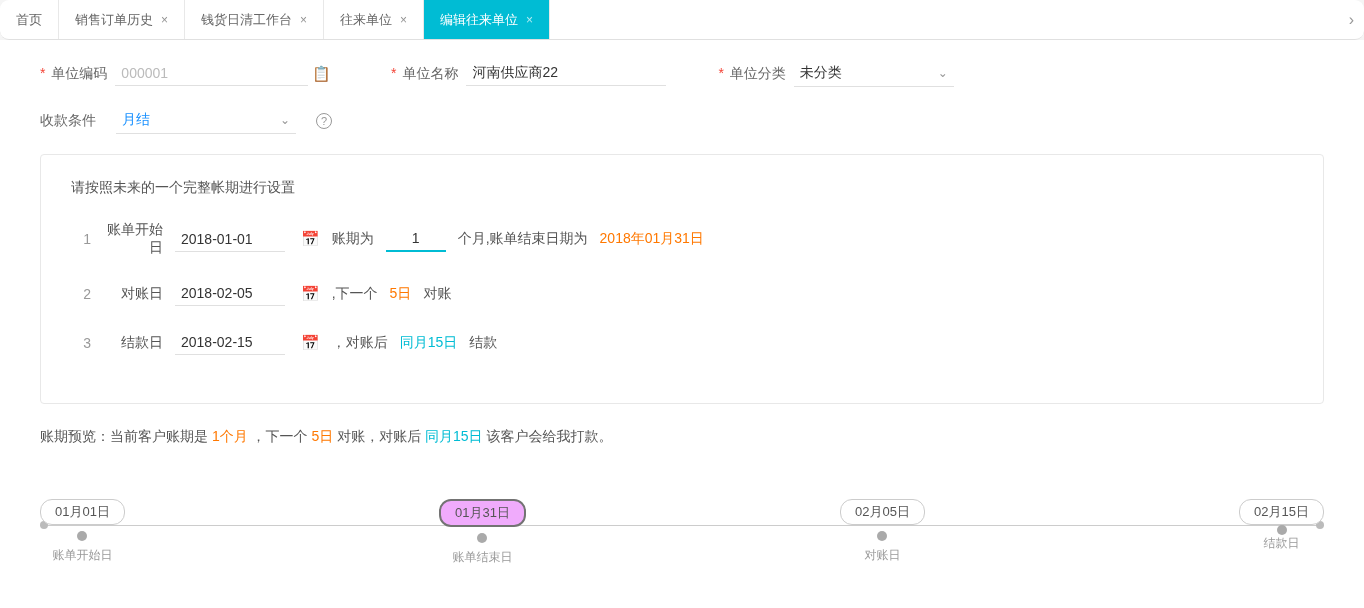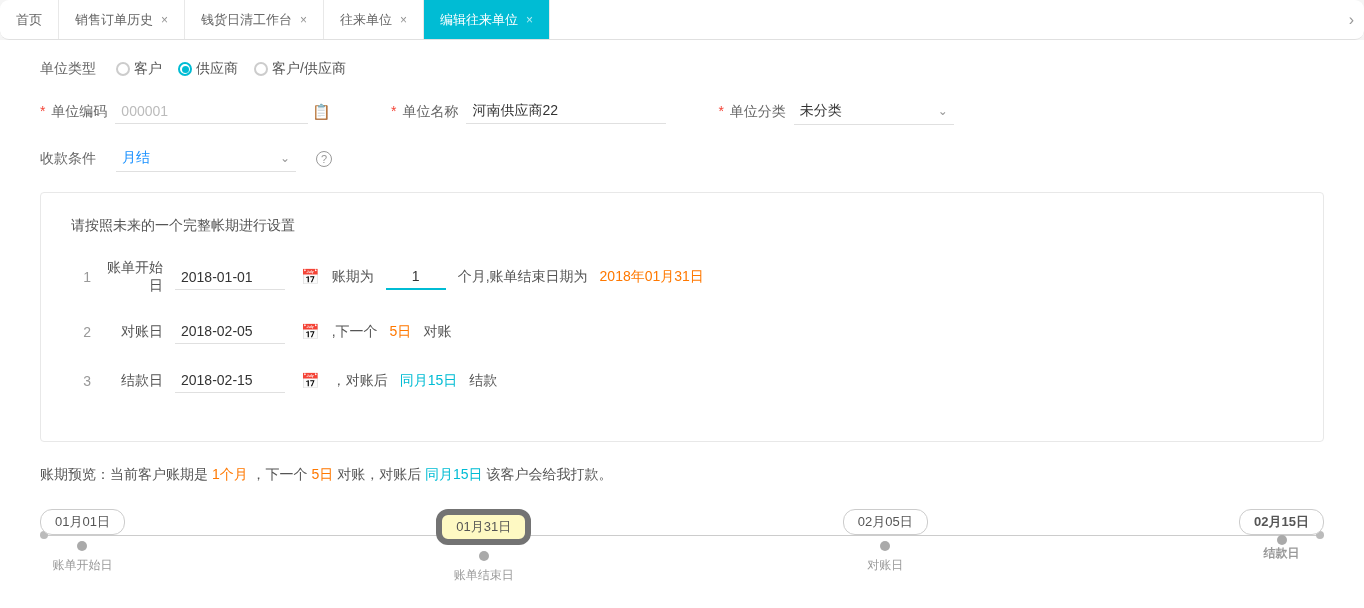--- a/index.html
+++ b/index.html
@@ -224,21 +224,21 @@
       text-align: center;
     }
     .text-orange { color: #ff7800; text-align: right; }
     .text-cyan { color: #00bcd4; }
     .inline-text { font-size: 14px; color: #555; }
 
     
     .preview-text {
       font-size: 14px;
       color: #555;
-      margin-bottom: 12px;
+      margin-bottom: 40px;
       line-height: 1.8;
     }
   </style>
 </head>
 <body>
 
 <div class="tab-bar">
   <div class="tab-item">
     <span>首页</span>
   </div>
@@ -256,37 +256,20 @@
   </div>
   <div class="tab-item active">
     <span>编辑往来单位</span>
     <span class="tab-close">×</span>
   </div>
   <div class="tab-arrow">›</div>
 </div>
 
 <div class="main-content">
 
-  <div class="form-row">
-    <span class="form-label">单位类型</span>
-    <div class="radio-group">
-      <label class="radio-item">
-        <div class="radio-circle"></div>
-        <span>客户</span>
-      </label>
-      <label class="radio-item">
-        <div class="radio-circle checked"></div>
-        <span>供应商</span>
-      </label>
-      <label class="radio-item">
-        <div class="radio-circle"></div>
-        <span>客户/供应商</span>
-      </label>
-    </div>
-  </div>
 
   <div class="form-row">
     <div class="form-field">
       <span class="form-label">
         <span class="required-star">*</span>
         <span>单位编码</span>
       </span>
       <div class="input-wrapper">
         <input class="form-input placeholder-style" type="text" value="000001" style="">
         <span class="icon-copy">📋</span>
@@ -377,30 +360,30 @@
 
       <div style="width: 8px; height: 8px; border-radius: 50%; background: #bbb; position: absolute; right: 0; top: 22px; z-index: 1;"></div>
 
       <div style="display: flex; justify-content: space-between; width: 100%; position: relative; z-index: 1; padding: 0 0px;">
         <div style="display: flex; flex-direction: column; align-items: center; gap: 6px;">
           <div style="background: #fff; border: 1px solid #ccc; border-radius: 12px; padding: 3px 14px; font-size: 13px; color: #555;">01月01日</div>
           <div style="width: 10px; height: 10px; border-radius: 50%; background: #aaa;"></div>
           <div style="font-size: 12px; color: #999;">账单开始日</div>
         </div>
         <div style="display: flex; flex-direction: column; align-items: center; gap: 6px;">
-          <div style="background: #fef9c3; border: 6px solid #737373; border-radius: 12px; padding: 3px 14px; font-size: 13px; color: #555; text-align: center;">01月31日</div>
+          <div style="background: #f0abfc; border: 2px solid #737373; border-radius: 12px; padding: 3px 14px; font-size: 13px; color: #555; text-align: center;">01月31日</div>
           <div style="width: 10px; height: 10px; border-radius: 50%; background: #aaa;"></div>
           <div style="font-size: 12px; color: #999;">账单结束日</div>
         </div>
         <div style="display: flex; flex-direction: column; align-items: center; gap: 6px;">
           <div style="background: #fff; border: 1px solid #ccc; border-radius: 12px; padding: 3px 14px; font-size: 13px; color: #555;">02月05日</div>
           <div style="width: 10px; height: 10px; border-radius: 50%; background: #aaa;"></div>
           <div style="font-size: 12px; color: #999;">对账日</div>
         </div>
-        <div style="display: flex; flex-direction: column; align-items: center;  font-weight: bold;">
+        <div style="display: flex; flex-direction: column; align-items: center; ">
           <div style="background: #fff; border: 1px solid #ccc; border-radius: 12px; padding: 3px 14px; font-size: 13px; color: #555;">02月15日</div>
           <div style="width: 10px; height: 10px; border-radius: 50%; background: #aaa;"></div>
           <div style="font-size: 12px; color: #999;">结款日</div>
         </div>
       </div>
     </div>
   </div>
 
 </div>
 

